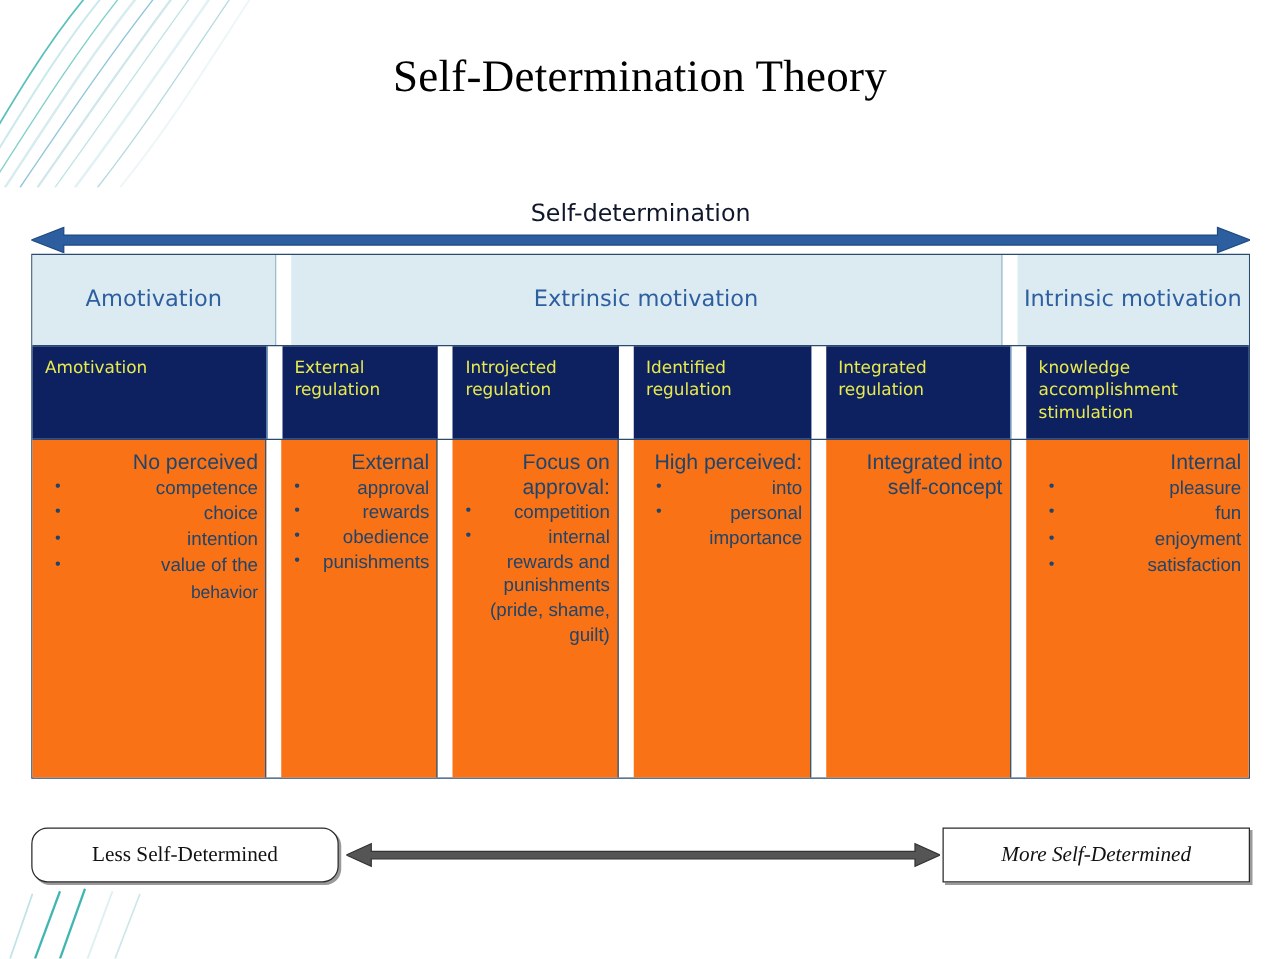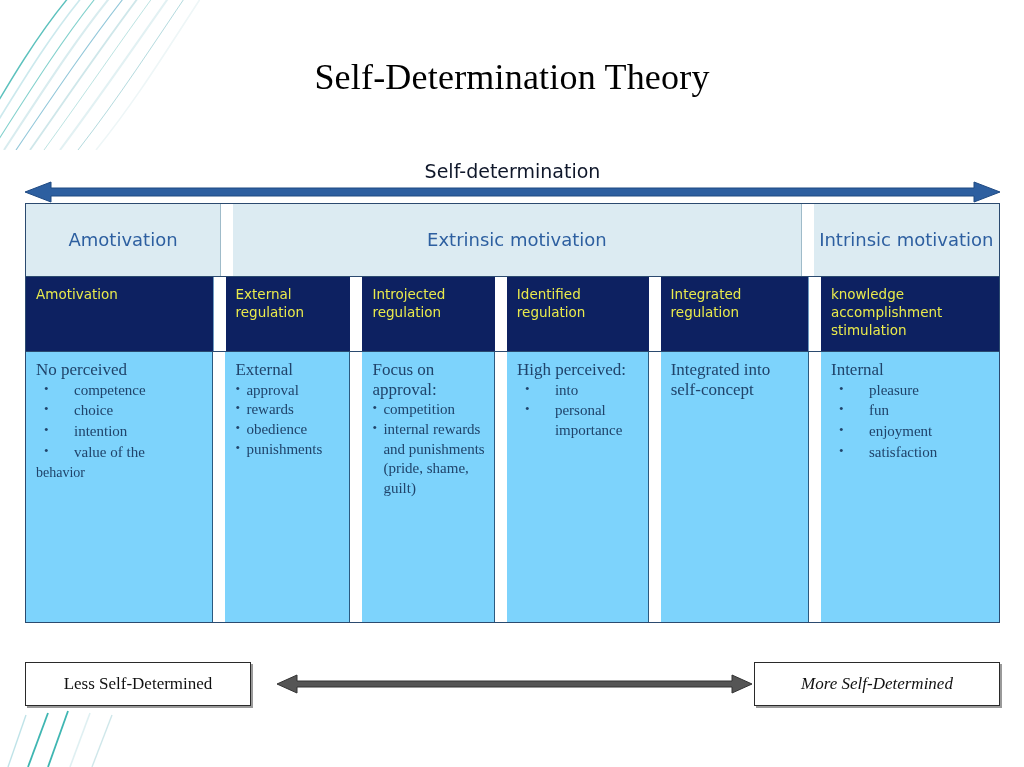--- a/index.html
+++ b/index.html
@@ -33,21 +33,20 @@
   .title {
     position: absolute;
     left: 0; top: 40px;
     width: 1024px;
     text-align: center;
     font-family: "Liberation Serif", serif;
     font-size: 36px;
     font-weight: normal;
     color: #000000;
     letter-spacing: 0.2px;
-    margin-top: 16px;
   }
 
   
   .sd-label {
     position: absolute;
     left: 25px; top: 160px;
     width: 975px;
     text-align: center;
     font-family: "DejaVu Sans", sans-serif;
     font-size: 19px;
@@ -93,28 +92,29 @@
     line-height: 1.35;
     height: 74px;
     padding: 8px 0 0 10px;
     box-sizing: border-box;
     border-right: 1px solid #0d2161;
   }
   .row-mid .cell.sep-light { border-right: 1px solid #6f9cc2; }
   .row-mid .cell:last-child { border-right: none; }
 
   .row-body .cell {
-    background: #7dd3fc;
+    background: #f97316;
     color: #20446b;
-    font-family: Liberation Serif, serif;
+    font-family: Liberation Sans, sans-serif;
     font-size: 16.5px;
     height: 270px;
     padding: 8px 6px 0 10px;
     box-sizing: border-box;
     border-right: 1px solid #2b5a80;
+    text-align: right;
   }
   .row-body .cell:last-child { border-right: none; }
 
   .row-top { border-bottom: 1px solid #2b4a6f; }
   .row-mid { border-bottom: 1px solid #2b4a6f; }
 
   .cell-head {
     font-size: 17px;
     line-height: 1.15;
     margin: 0 0 1px 0;
@@ -172,21 +172,21 @@
     background: #ffffff;
     box-shadow: 2px 2px 0 #9a9a9a;
     display: flex;
     align-items: center;
     justify-content: center;
     font-family: "Liberation Serif", serif;
     font-size: 17px;
     color: #111111;
     box-sizing: border-box;
   }
-  .det-left  { left: 0px;  width: 226px; }
+  .det-left  { left: 0px;  width: 246px; border-radius: 13px; }
   .det-right { left: 729px; width: 246px; font-style: italic; }
   .det-arrow {
     position: absolute;
     left: 252px; top: 11px;
     width: 475px; height: 22px;
   }
 </style>
 </head>
 <body>
 

